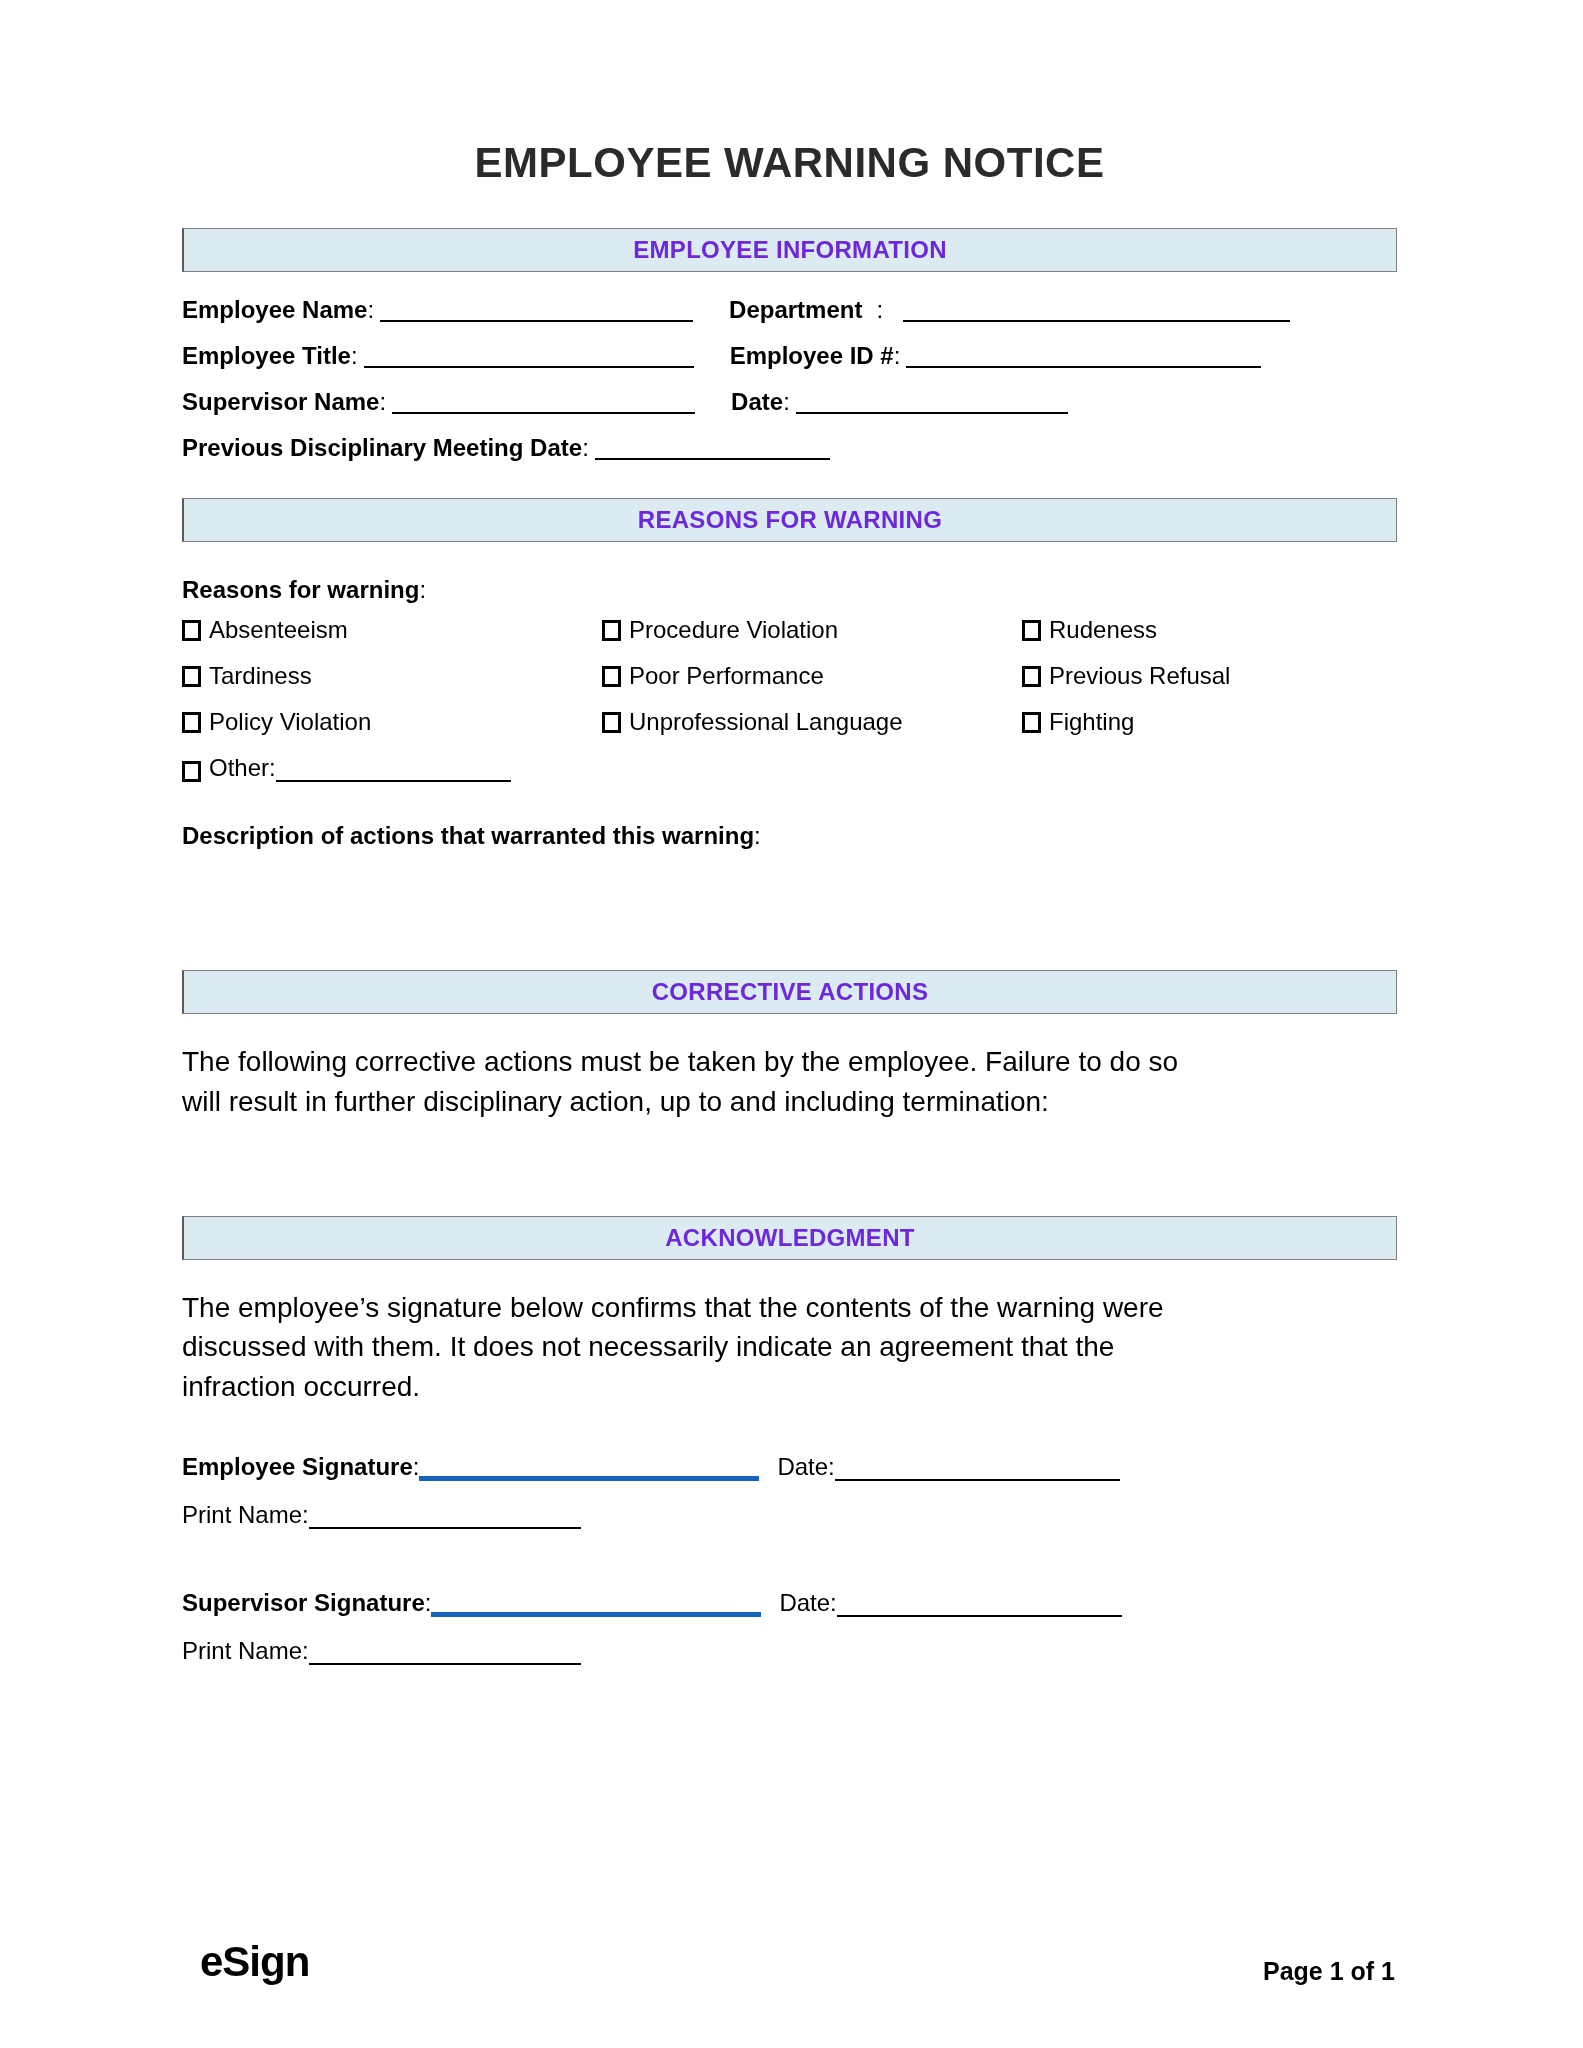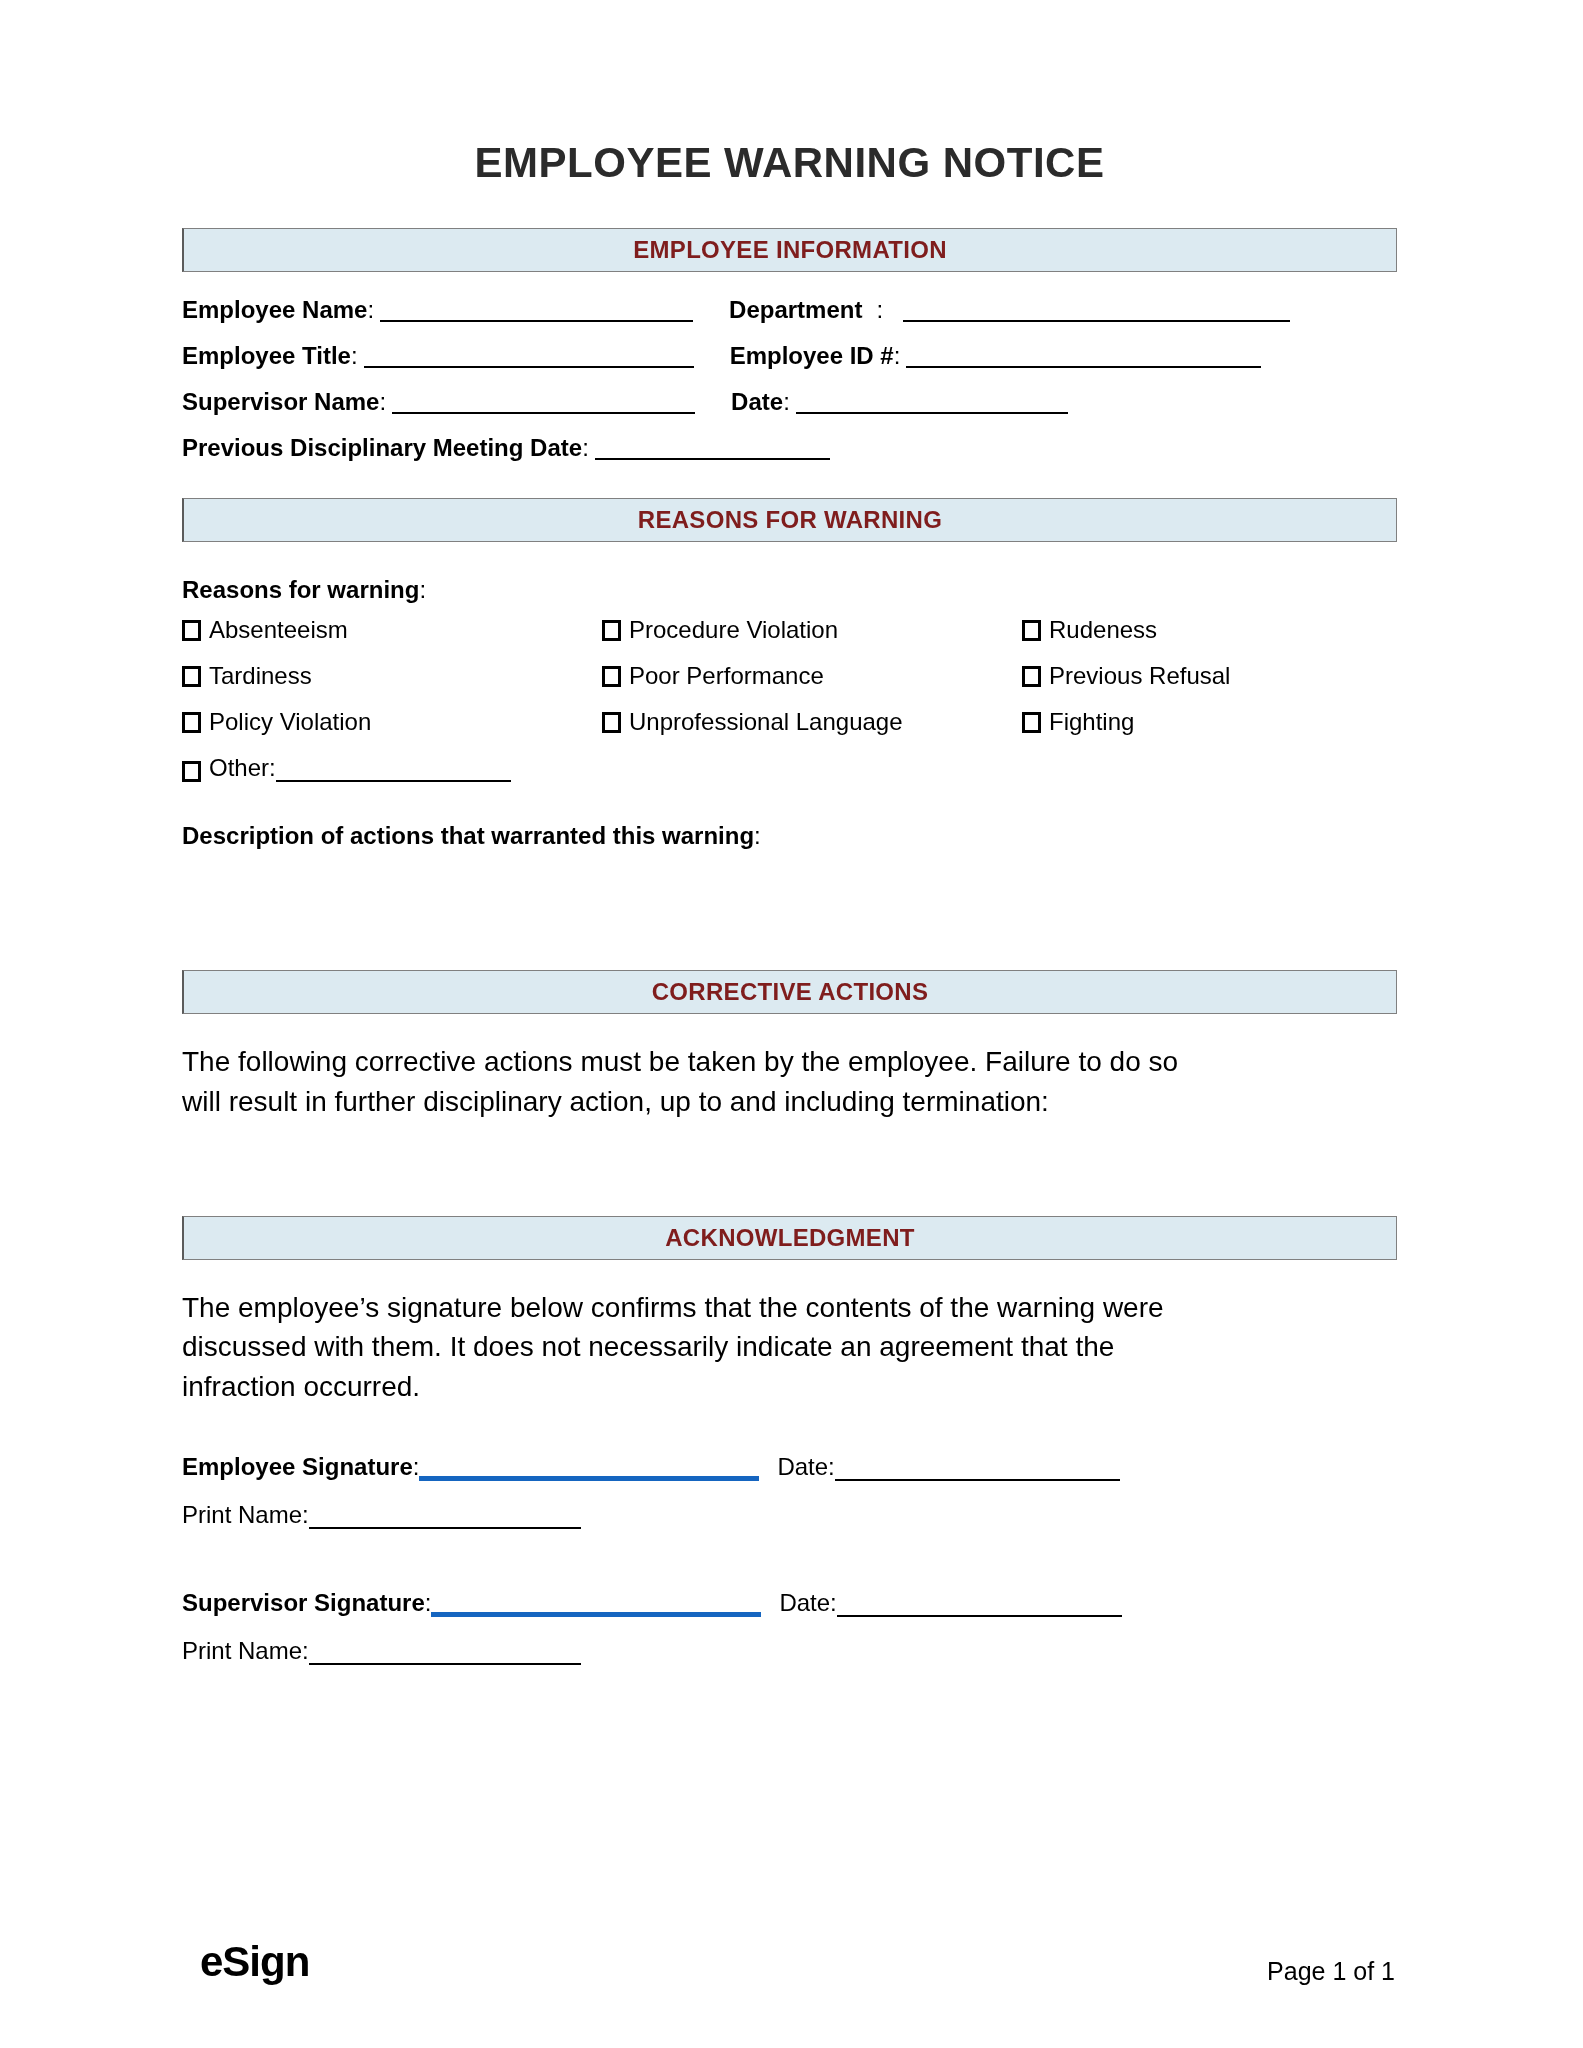--- a/index.html
+++ b/index.html
@@ -49,21 +49,21 @@
     height: 44px;
     display: flex;
     align-items: center;
     justify-content: center;
     box-sizing: border-box;
   }
   .section-band .band-label {
     font-size: 24px;
     font-weight: bold;
     letter-spacing: 0.3px;
-    color: #7f1d1d;
+    color: #6d28d9;
     text-align: right;
   }
 
   
   .field-row {
     display: flex;
     align-items: flex-end;
     margin-top: 22px;
     font-size: 24px;
     line-height: 1.0;
@@ -166,20 +166,21 @@
     font-size: 42px;
     font-weight: bold;
     letter-spacing: -1px;
     color: #000000;
     margin-left: 18px;
   }
   .page-num {
     font-size: 25px;
     color: #000000;
     margin-right: 2px;
+    font-weight: bold;
   }
 </style>
 </head>
 <body>
 
 <div class="page">
   <div class="sheet">
 
     <h1 class="doc-title">EMPLOYEE WARNING NOTICE</h1>
 

